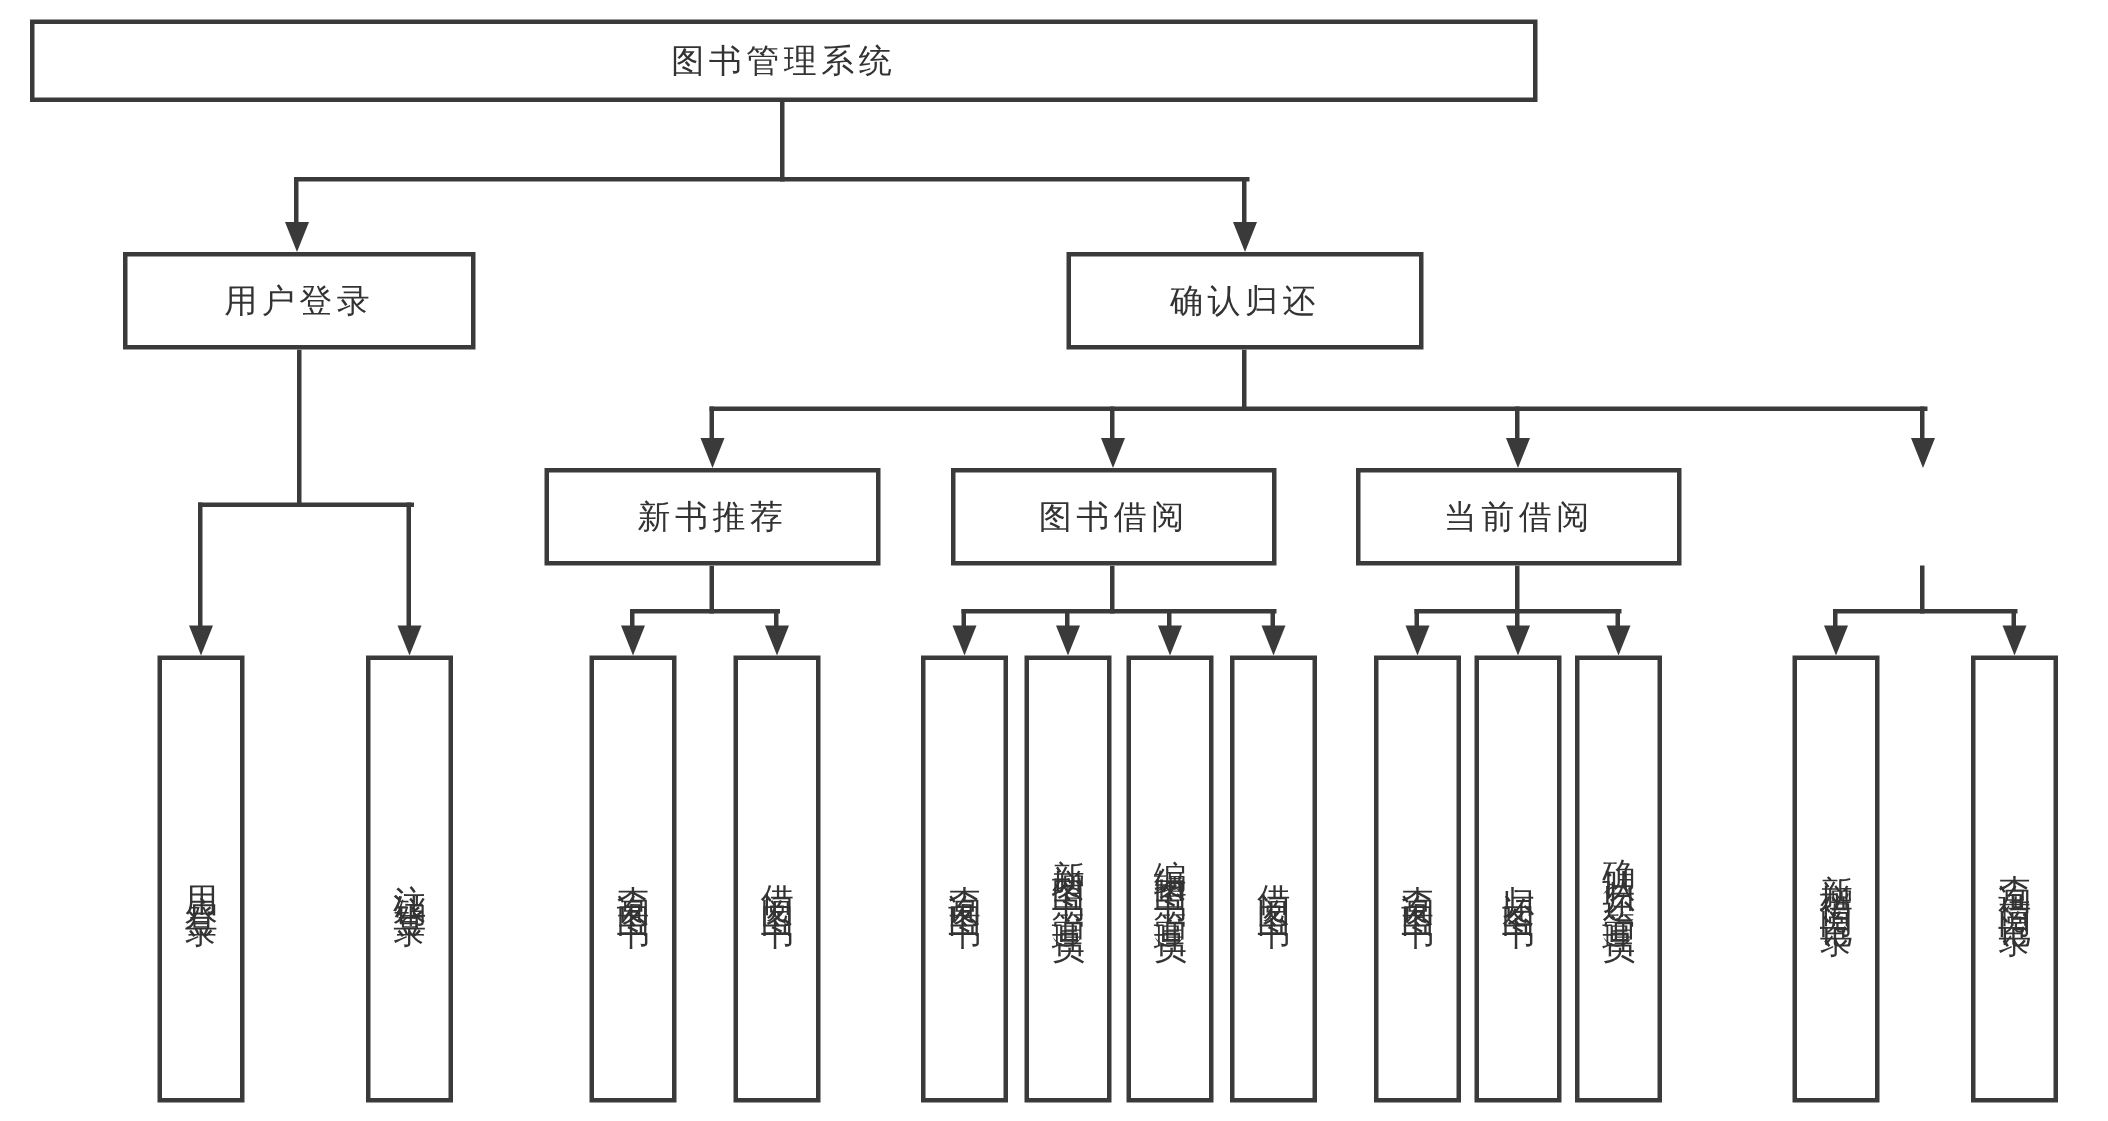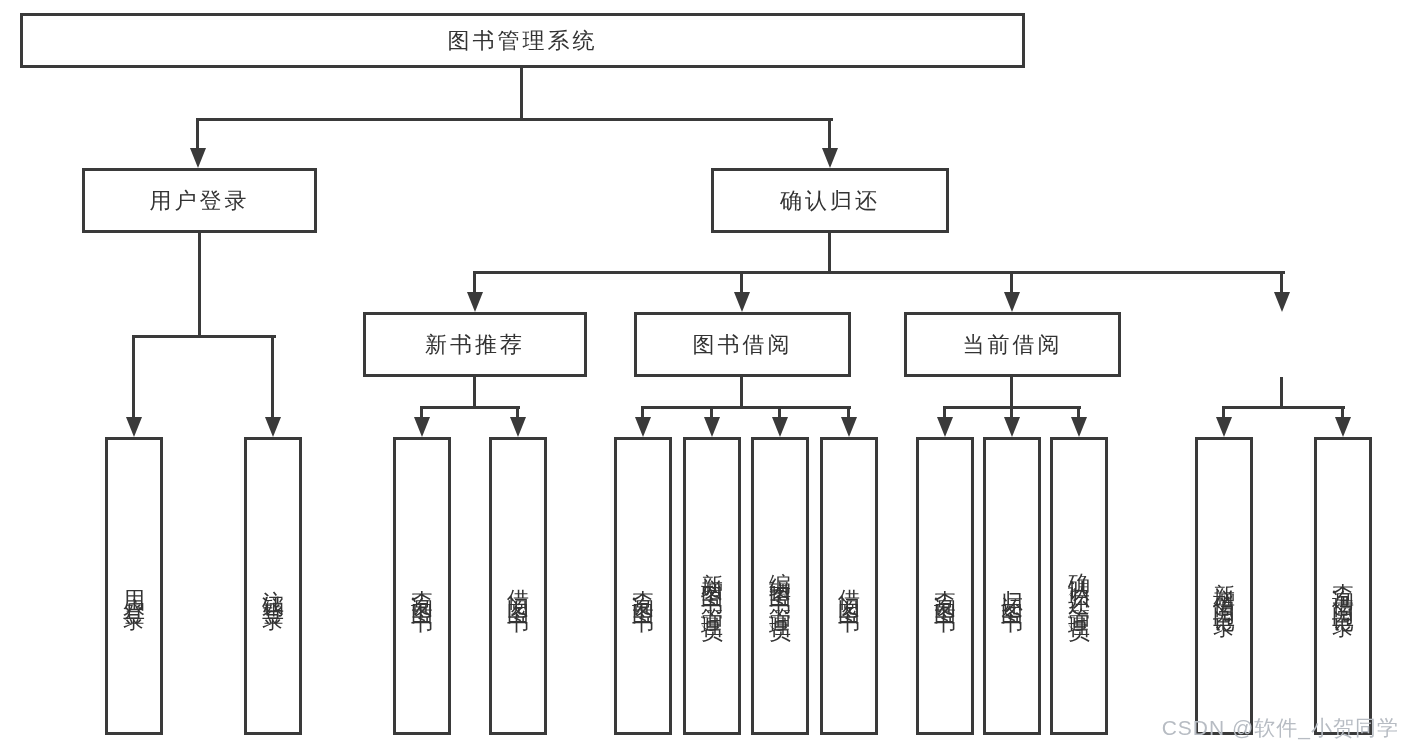--- a/index.html
+++ b/index.html
@@ -170,15 +170,14 @@
     <span>确认归还（管理员）</span>
   </div>
 
   <div class="node leaf" style="left:1195px;top:437px;width:58px;height:298px">
     <span>新增借阅记录</span>
   </div>
   <div class="node leaf" style="left:1314px;top:437px;width:58px;height:298px">
     <span>查询借阅记录</span>
   </div>
 
-  <div class="watermark">CSDN @软件_小贺同学</div>
 
 </div>
 
 </body></html>

